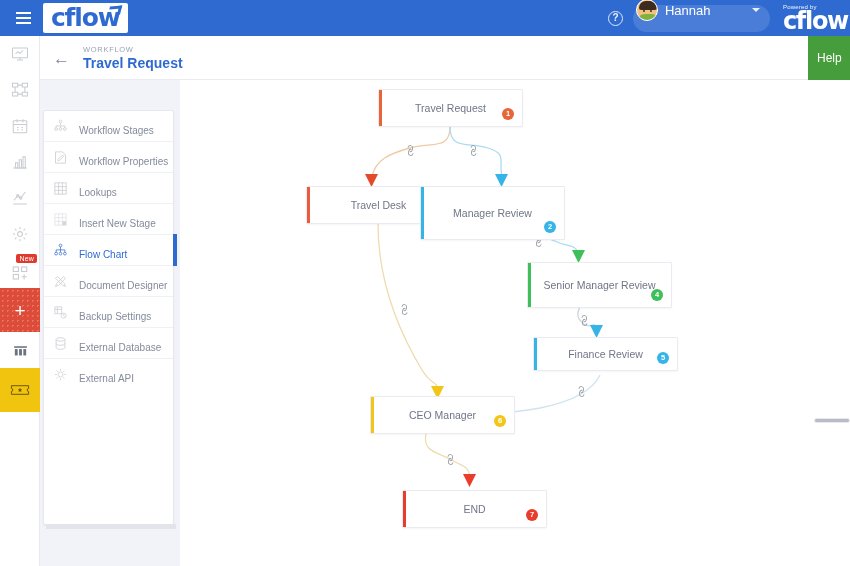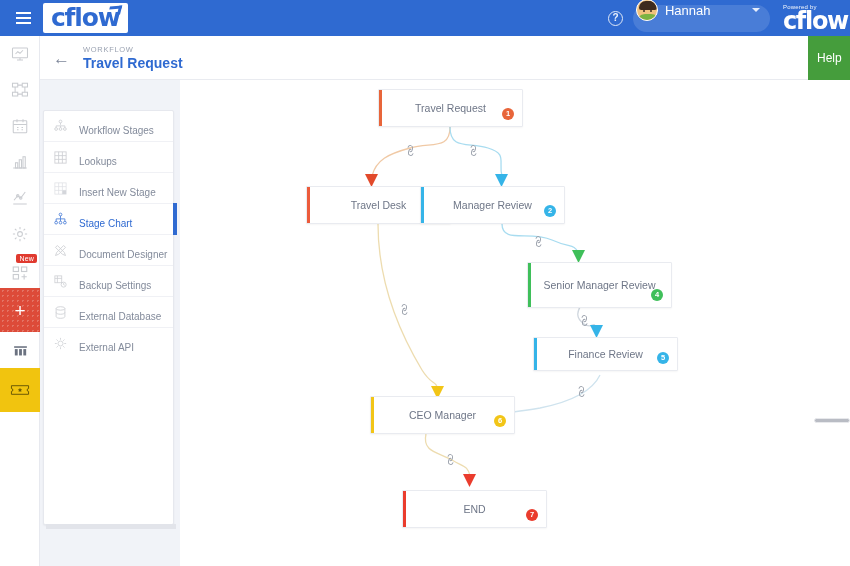--- a/index.html
+++ b/index.html
@@ -282,20 +282,29 @@
             <circle cx="12" cy="4" r="2.2"></circle>
               <circle cx="5" cy="16" r="2.2"></circle>
               <circle cx="12" cy="16" r="2.2"></circle>
               <circle cx="19" cy="16" r="2.2"></circle>
             <path d="M12 6.2v3M5 13.8V11h14v2.8M12 11v2.8"></path>
           </svg>
         </span>
         <span class="mlabel">Workflow Stages</span>
       </div>
 
+      <div class="menu-item">
+        <span class="micon">
+          <svg width="15" height="15" viewBox="0 0 24 24" fill="none" stroke="#8a8f99" stroke-width="1.4">
+            <path d="M4 3h11l5 5v13H4z"></path>
+              <path d="M8 15l7-7 2 2-7 7H8z"></path>
+          </svg>
+        </span>
+        <span class="mlabel">Workflow Properties</span>
+      </div>
 
       <div class="menu-item">
         <span class="micon">
           <svg width="15" height="15" viewBox="0 0 24 24" fill="none" stroke="#8a8f99" stroke-width="1.4">
             <rect x="3" y="3" width="18" height="18"></rect>
               <path d="M3 9h18M3 15h18M9 3v18M15 3v18"></path>
           </svg>
         </span>
         <span class="mlabel">Lookups</span>
       </div>
@@ -314,21 +323,21 @@
       <div class="menu-item active">
         <span class="micon">
           <svg width="15" height="15" viewBox="0 0 24 24" fill="none" stroke="#2f6ad1" stroke-width="1.4">
             <circle cx="12" cy="4" r="2.2"></circle>
               <circle cx="5" cy="17" r="2.2"></circle>
               <circle cx="12" cy="17" r="2.2"></circle>
               <circle cx="19" cy="17" r="2.2"></circle>
             <path d="M12 6.2v3.5M5 14.8V11h14v3.8M12 9.7v5.1"></path>
           </svg>
         </span>
-        <span class="mlabel">Stage Chart</span>
+        <span class="mlabel">Flow Chart</span>
       </div>
 
       <div class="menu-item">
         <span class="micon">
           <svg width="15" height="15" viewBox="0 0 24 24" fill="none" stroke="#8a8f99" stroke-width="1.4">
             <path d="M4 20l5-2 11-11-3-3L6 15z"></path>
               <path d="M20 20l-5-2-11-11 3-3 11 11z"></path>
           </svg>
         </span>
         <span class="mlabel">Document Designer</span>
@@ -442,21 +451,21 @@
     <div class="node" id="n0" style="left: 198px; top: 9px; width: 145px; height: 38px;">
       <span class="accent" style="background: rgb(232, 101, 58);"></span>
       <span>Travel Request</span>
       <span class="badge" style="background: rgb(232, 101, 58);">1</span>
     </div>
     <div class="node" id="n1" style="left: 126px; top: 106px; width: 145px; height: 38px;">
       <span class="accent" style="background: rgb(236, 91, 59);"></span>
       <span>Travel Desk</span>
       <span class="badge" style="background: rgb(236, 91, 59);">3</span>
     </div>
-    <div class="node" id="n2" style="left: 240px; top: 106px; width: 145px; height: 38px;">
+    <div class="node" id="n2" style="left: 240px; top: 106px; width: 145px; height: 54px;">
       <span class="accent" style="background: rgb(53, 180, 232);"></span>
       <span>Manager Review</span>
       <span class="badge" style="background: rgb(53, 180, 232);">2</span>
     </div>
     <div class="node" id="n3" style="left: 347px; top: 182px; width: 145px; height: 46px;">
       <span class="accent" style="background: rgb(63, 191, 90);"></span>
       <span>Senior Manager Review</span>
       <span class="badge" style="background: rgb(63, 191, 90);">4</span>
     </div>
     <div class="node" id="n4" style="left: 353px; top: 257px; width: 145px; height: 34px;">

